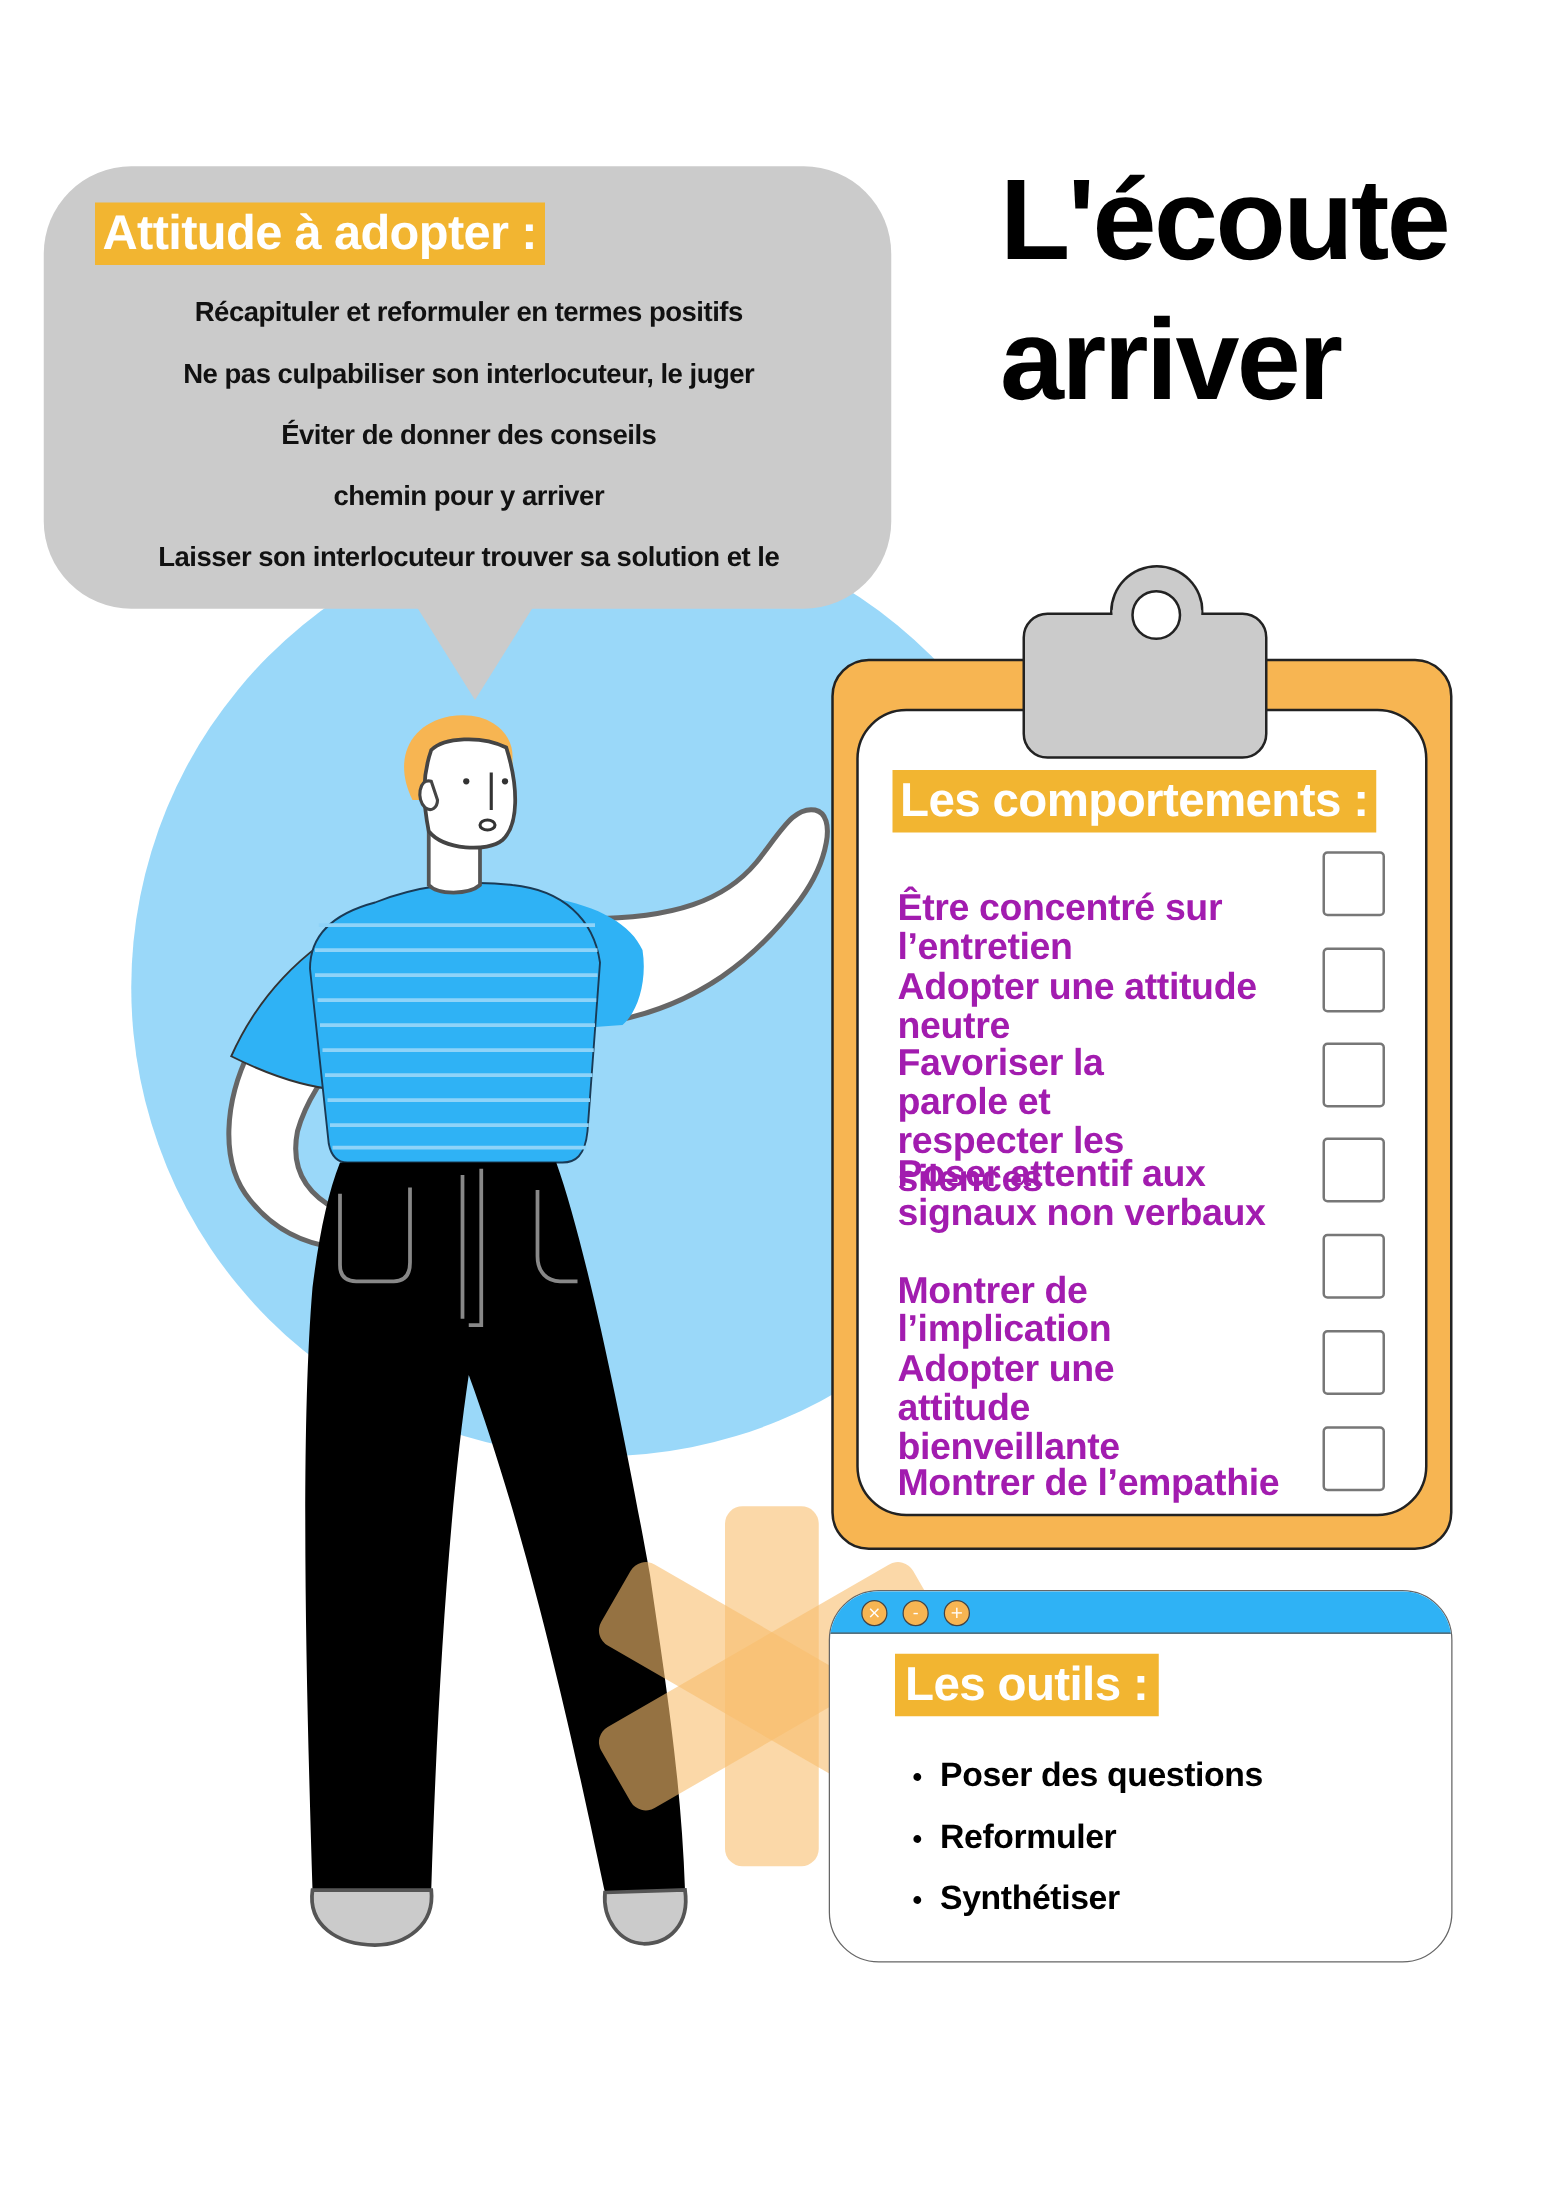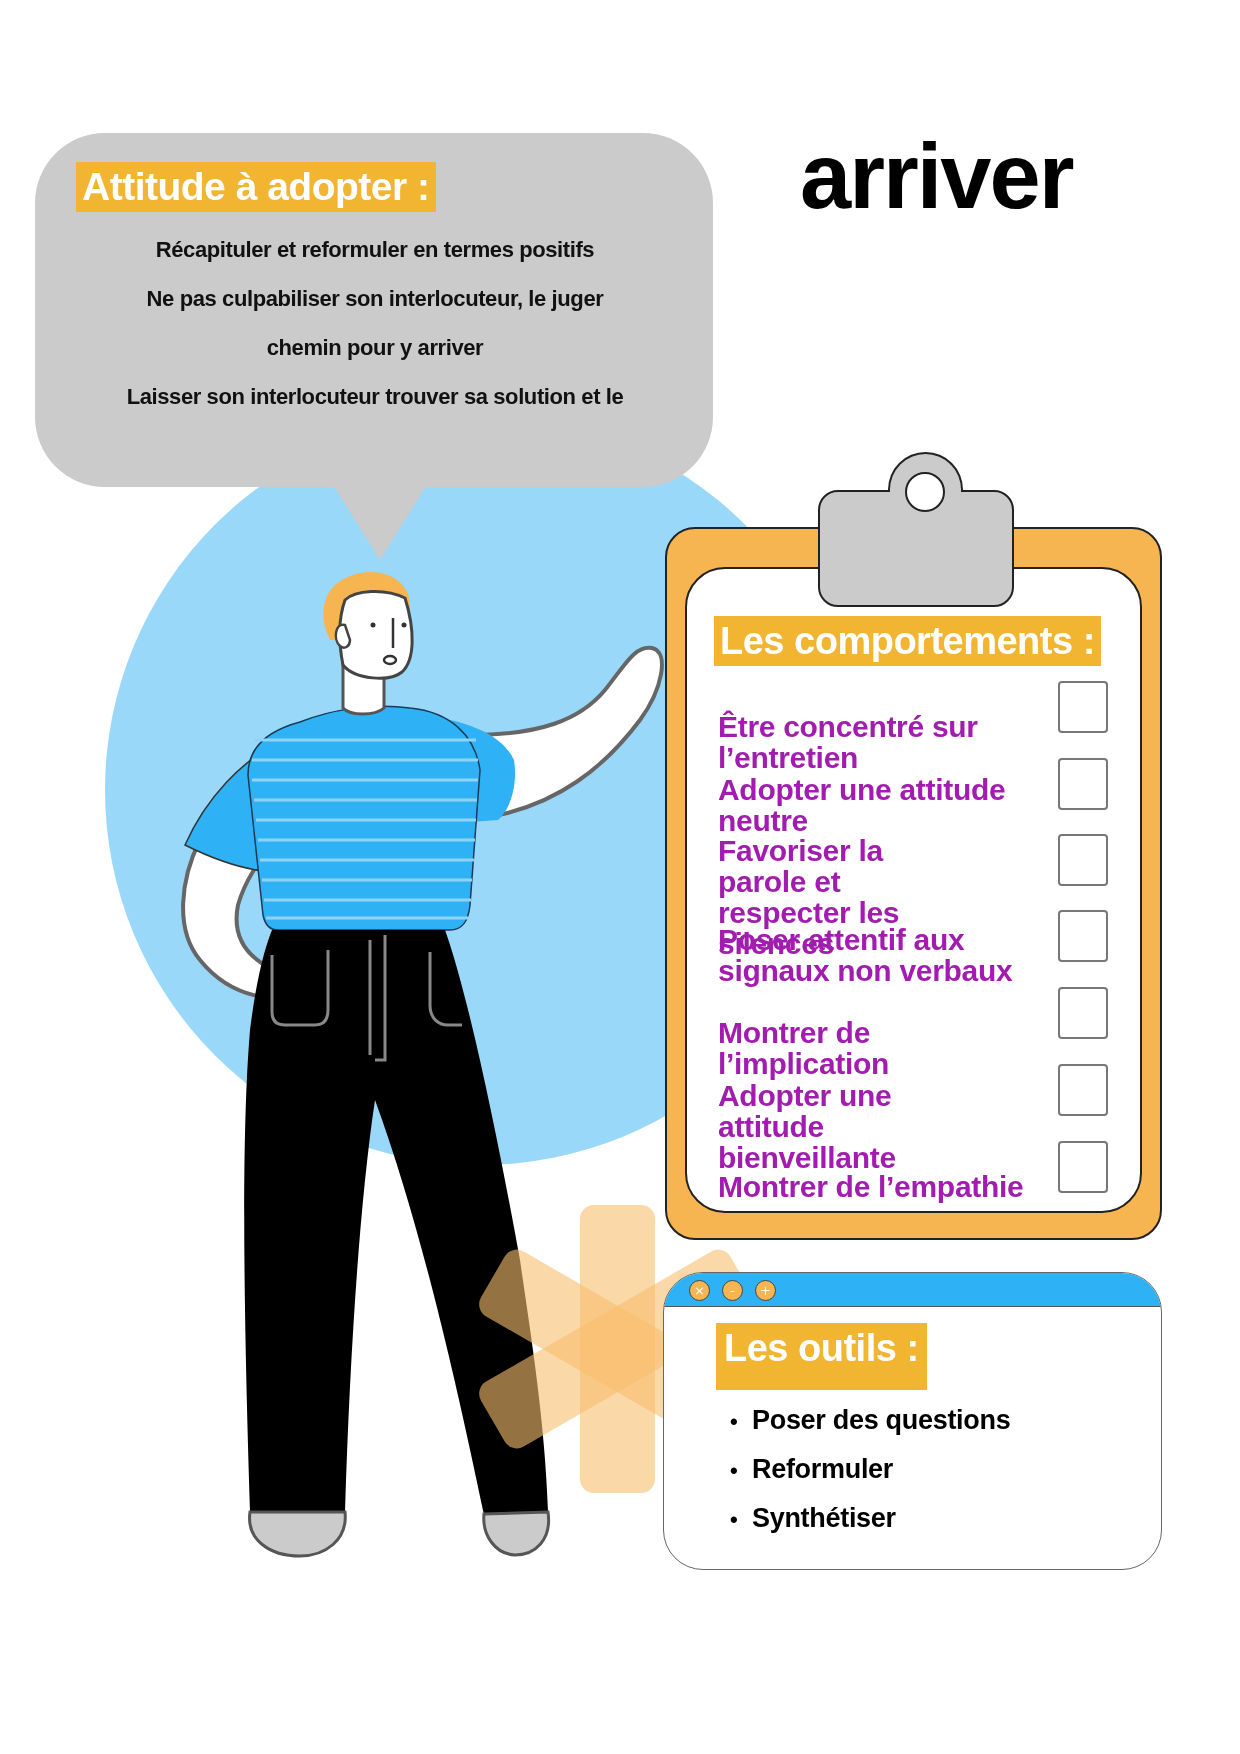--- a/index.html
+++ b/index.html
@@ -36,40 +36,42 @@
   .comp-box { position:absolute; left:340px; width:50px; height:52px; border:2px solid #777; border-radius:4px; box-sizing:border-box; background:#fff; cursor:pointer; }
 
   
   .ast-arm { position:absolute; left:580px; top:1205px; width:75px; height:288px; background:rgba(248,190,110,0.6); border-radius:14px; }
 
   
   #win { left:663px; top:1272px; width:499px; height:298px; background:#fff; border:1.5px solid #666; border-radius:40px; box-sizing:border-box; overflow:hidden; }
   #win-bar { left:0; top:0; width:100%; height:33px; background:#2fb2f5; border-bottom:1.5px solid #555; }
   .win-btn { position:absolute; top:7px; width:21px; height:21px; border-radius:50%; background:#f7b552; border:1.2px solid #444; box-sizing:border-box;
              color:#fff; font-size:13px; line-height:19px; text-align:center; font-family:"DejaVu Sans", sans-serif; cursor:pointer; }
-  #tools-title { left:716px; top:1323px; height:67px; line-height:51px; font-size:38px; padding:0 8px; letter-spacing:-0.5px; }
+  #tools-title { left:716px; top:1323px; height:50px; line-height:51px; font-size:38px; padding:0 8px; letter-spacing:-0.5px; }
   .tool-item { position:absolute; left:730px; font-size:27px; font-weight:bold; line-height:34px; color:#000; letter-spacing:-0.3px; }
   .tool-item .bul { display:inline-block; width:22px; font-size:22px; }
 </style>
 </head>
 <body>
 
 <div id="bg-circle" class="abs"></div>
 
 <div id="bubble" class="abs"></div>
 <div id="bubble-tail" class="abs"></div>
 <div id="bubble-title" class="abs hl">Attitude à adopter :</div>
 <div id="bubble-lines" class="abs">
   <div>Récapituler et reformuler en termes positifs</div>
   <div>Ne pas culpabiliser son interlocuteur, le juger</div>
+  <div>Éviter de donner des conseils</div>
   <div>chemin pour y arriver</div>
   <div>Laisser son interlocuteur trouver sa solution et le</div>
 </div>
 
 <div id="page-title" class="abs">
+  <div>L'écoute</div>
   <div>arriver</div>
 </div>
 
 <svg class="abs" style="left:0;top:0" width="1240" height="1754">
 
   <path d="M470 735 C540 735 580 720 605 690 C625 665 635 645 652 648 C670 652 662 690 640 720 C610 760 560 810 470 820 Z" fill="#ffffff" stroke="#666" stroke-width="4"></path>
 
   <path d="M200 840 C180 880 175 930 200 960 C220 985 245 995 268 998 C285 990 280 975 270 968 C245 955 232 935 238 905 C245 880 260 860 272 845 Z" fill="#ffffff" stroke="#666" stroke-width="4"></path>
 
   <path d="M290 735 C240 760 205 800 185 845 C215 860 245 870 272 872 L262 760 Z" fill="#2fb2f5" stroke="#333" stroke-width="1.5"></path>

